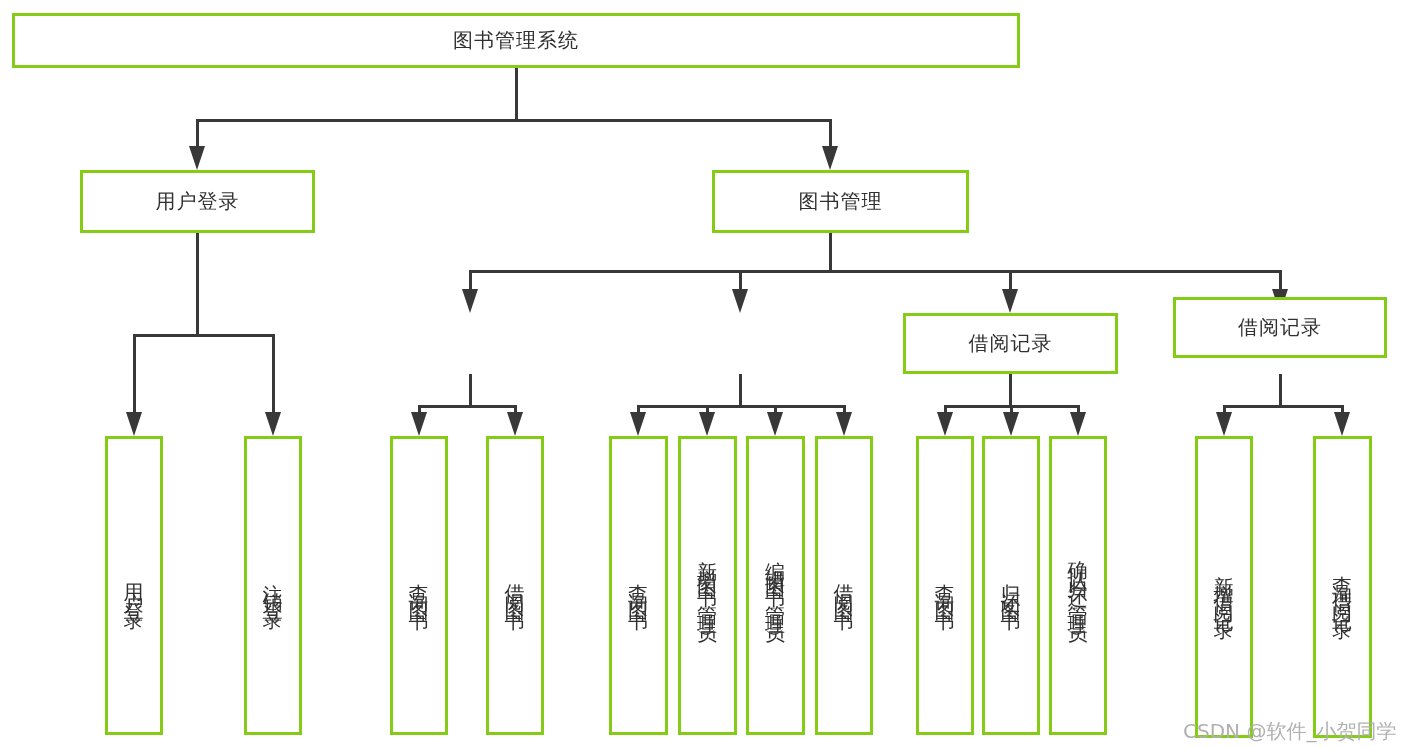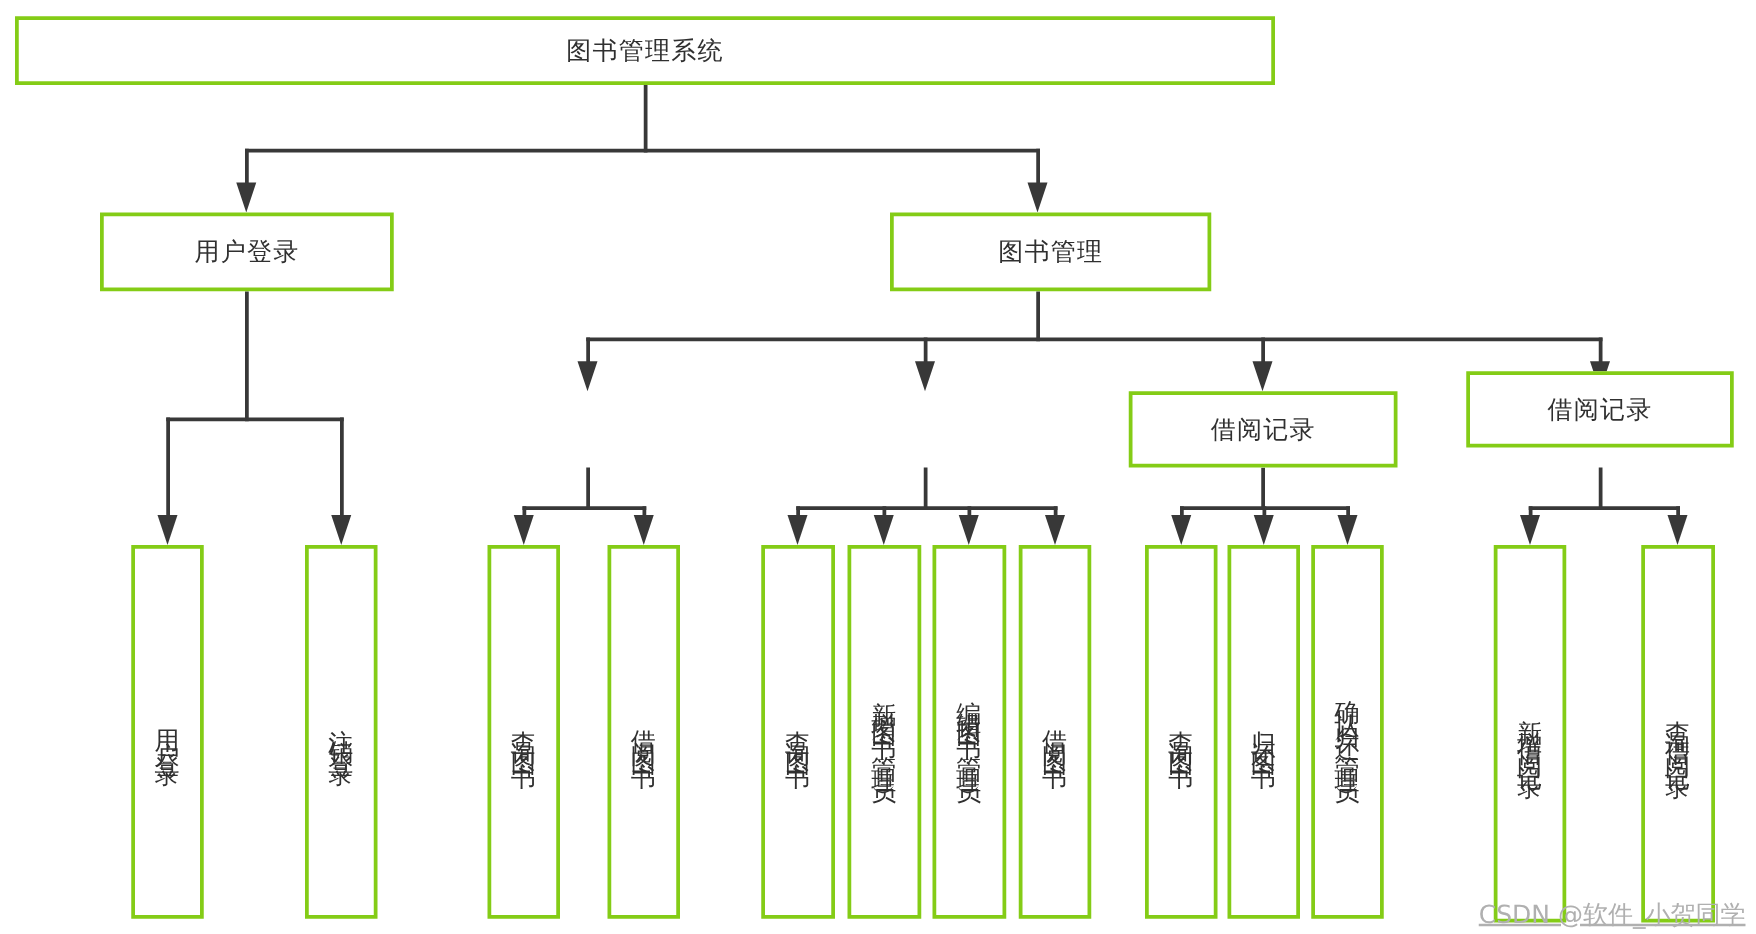--- a/index.html
+++ b/index.html
@@ -40,21 +40,20 @@
     border-top:24px solid #383838;
     z-index:1;
   }
   .watermark{
     position:absolute;
     left:1183px;top:718px;
     font-size:20px;
     color:#b0b0b0;
     white-space:nowrap;
     z-index:5;
-    text-decoration:underline;
   }
 </style>
 </head>
 <body>
 
 <div id="canvas">
 
   <div class="box" style="left:12px;top:13px;width:1008px;height:55px">图书管理系统</div>
 
   <div class="vl" style="left:515px;top:68px;height:54px"></div>

